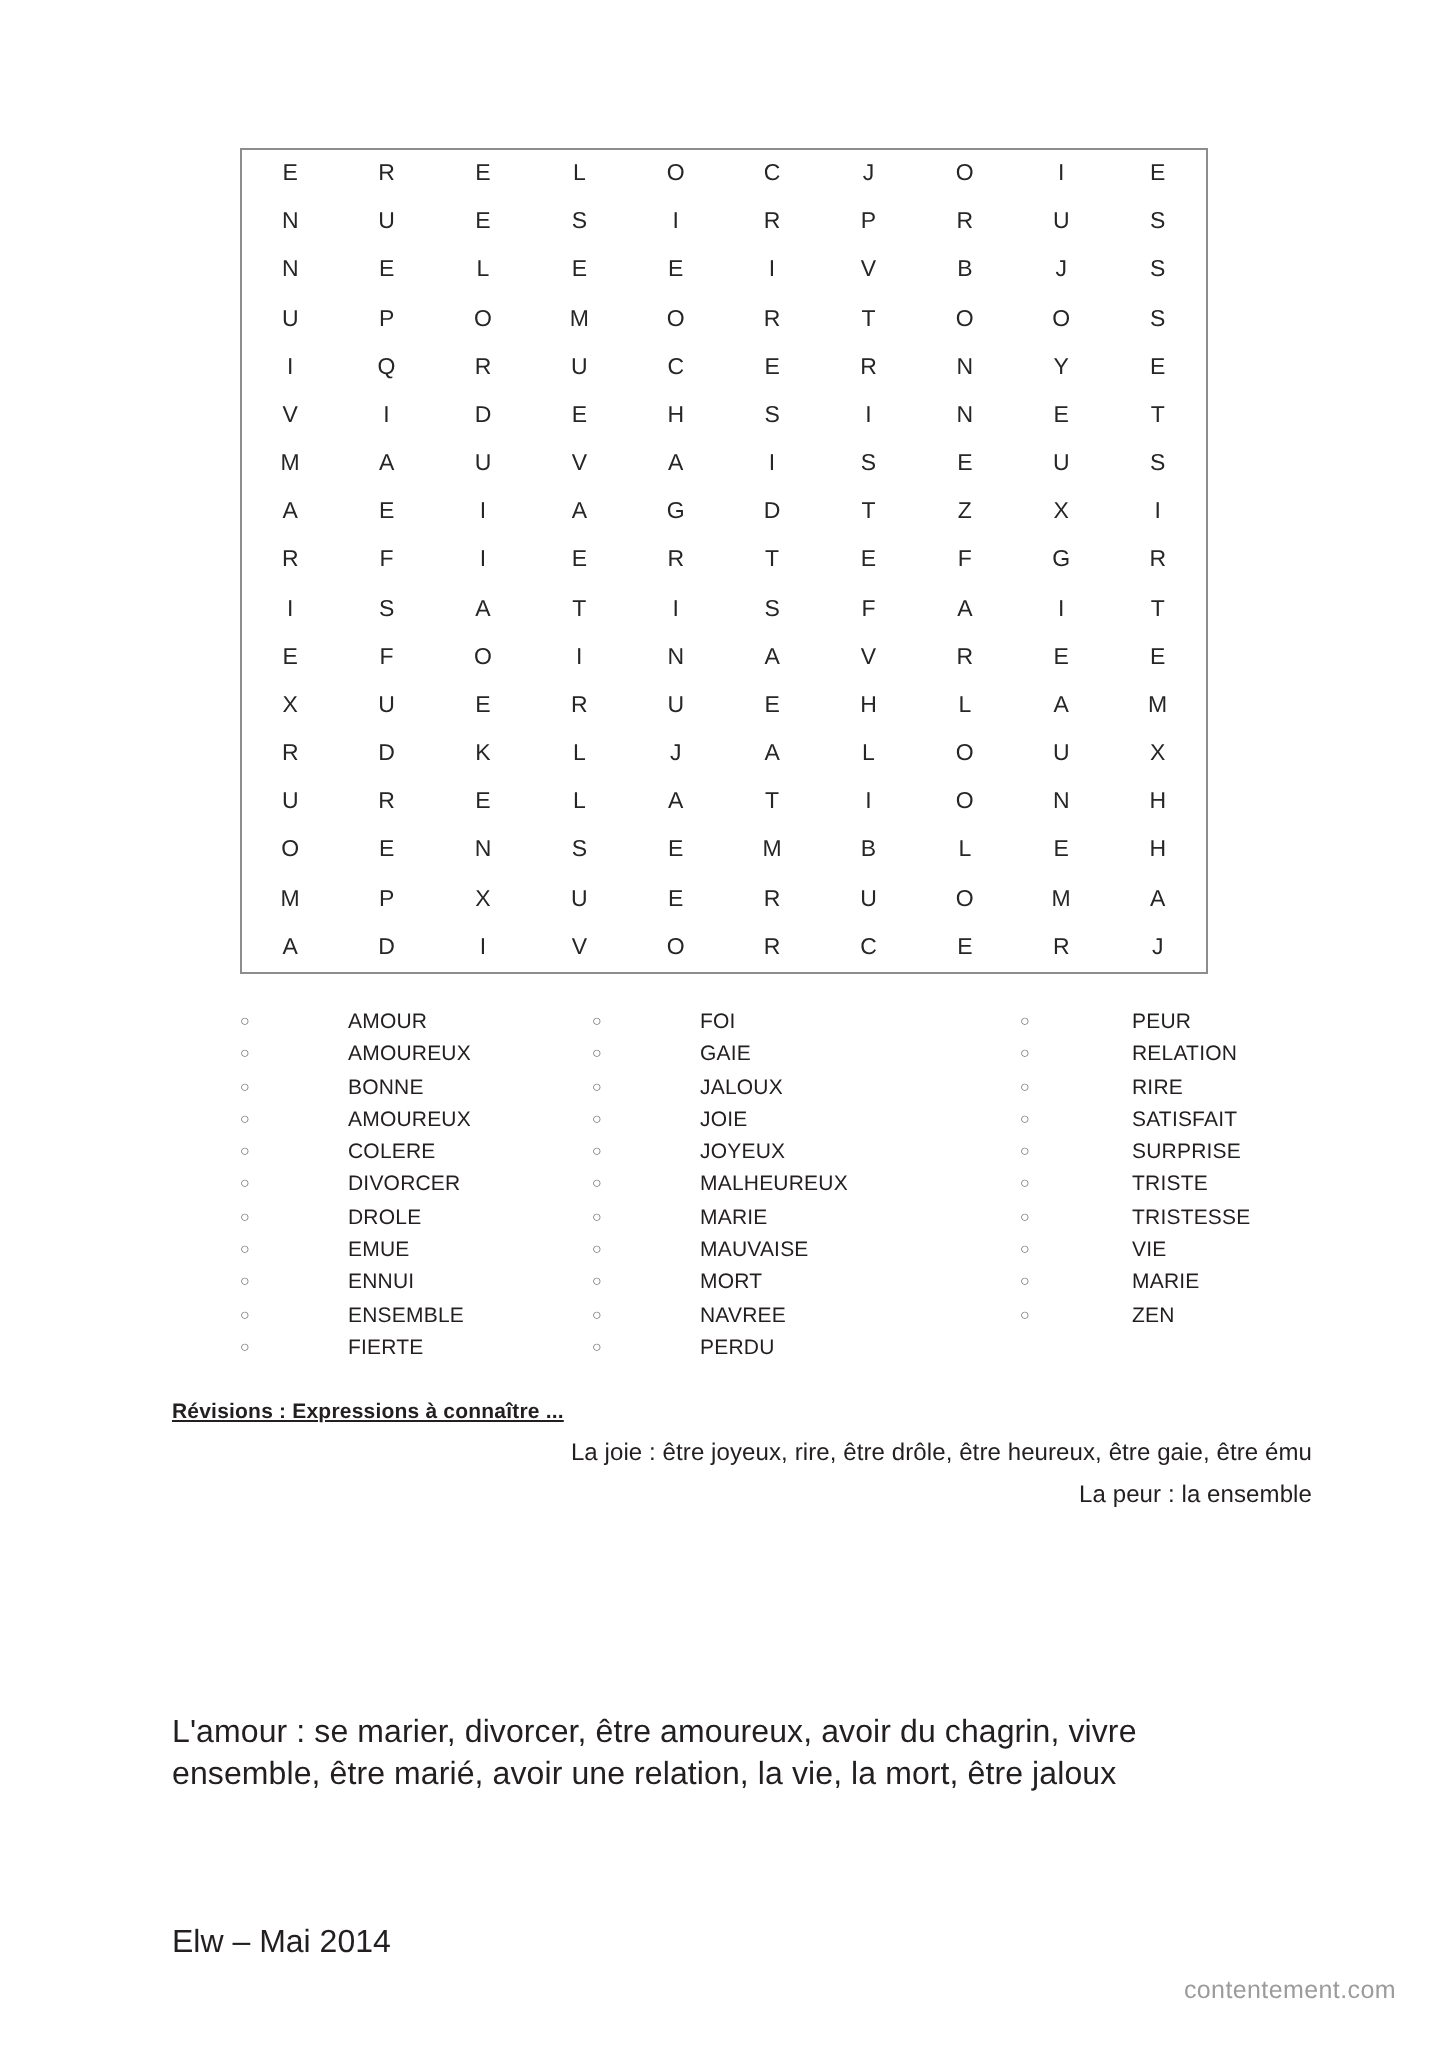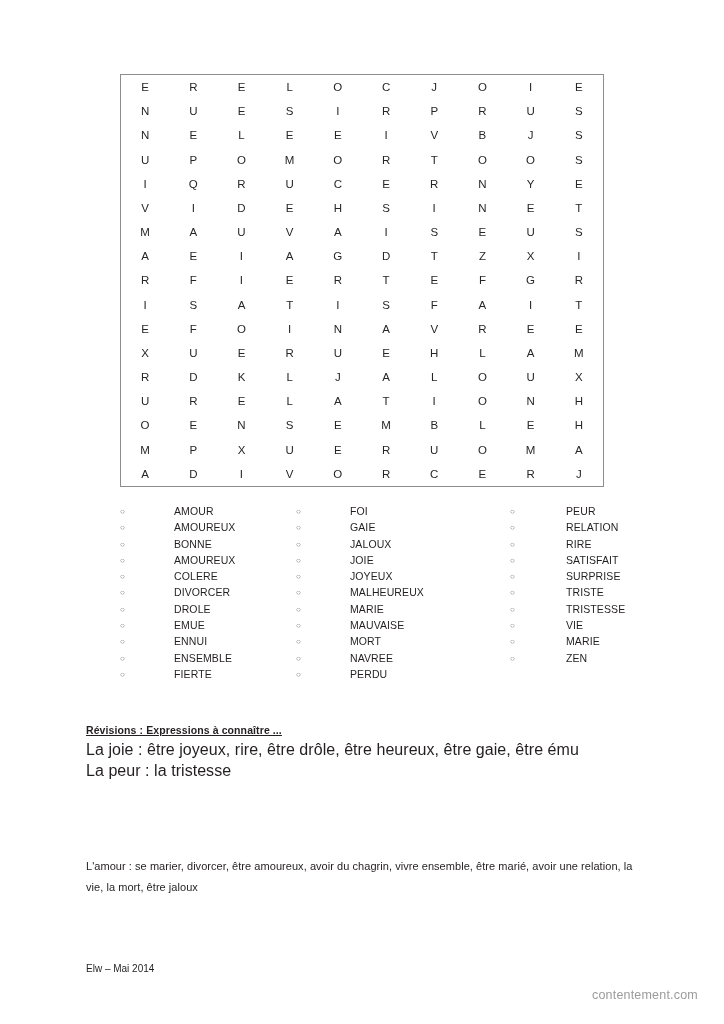--- a/index.html
+++ b/index.html
@@ -102,47 +102,47 @@
     top: 700px;
     width: 570px;
   }
   .rev-heading {
     font-size: 10.5px;
     font-weight: bold;
     text-decoration: underline;
     color: #231f20;
     margin-bottom: 4px;
     letter-spacing: 0.1px;
-    margin-top: 24px;
   }
   .rev-line {
-    font-size: 16px;
+    font-size: 12px;
     color: #231f20;
     line-height: 20.5px;
     letter-spacing: 0.05px;
     white-space: nowrap;
+    text-align: right;
   }
 
   .amour-para {
     position: absolute;
     left: 86px;
     top: 856px;
     width: 556px;
-    font-size: 11px;
+    font-size: 16px;
     line-height: 21px;
     color: #231f20;
     letter-spacing: 0.05px;
   }
 
   
   .footer-credit {
     position: absolute;
     left: 86px;
     top: 963px;
-    font-size: 10px;
+    font-size: 16px;
     color: #231f20;
   }
   .footer-brand {
     position: absolute;
     right: 26px;
     top: 988px;
     font-size: 12.5px;
     color: #9b9b9b;
     letter-spacing: 0.2px;
   }
@@ -498,21 +498,21 @@
           <span class="wl-bullet">○</span>
           <span class="wl-label">ZEN</span>
         </div>
       </div>
   </div>
 
   <div class="revisions">
     <div class="rev-heading">Révisions : Expressions à connaître ...</div>
     <div id="rev-lines">
         <div class="rev-line">La joie : être joyeux, rire, être drôle, être heureux, être gaie, être ému</div>
-        <div class="rev-line">La peur : la tristesse</div>
+        <div class="rev-line">La peur : la ensemble</div>
       </div>
   </div>
 
   <div class="amour-para">L'amour : se marier, divorcer, être amoureux, avoir du chagrin, vivre ensemble, être marié, avoir une relation, la vie, la mort, être jaloux</div>
 
   <div class="footer-credit">Elw – Mai 2014</div>
 
   <div class="footer-brand">contentement.com</div>
 
 </div>

